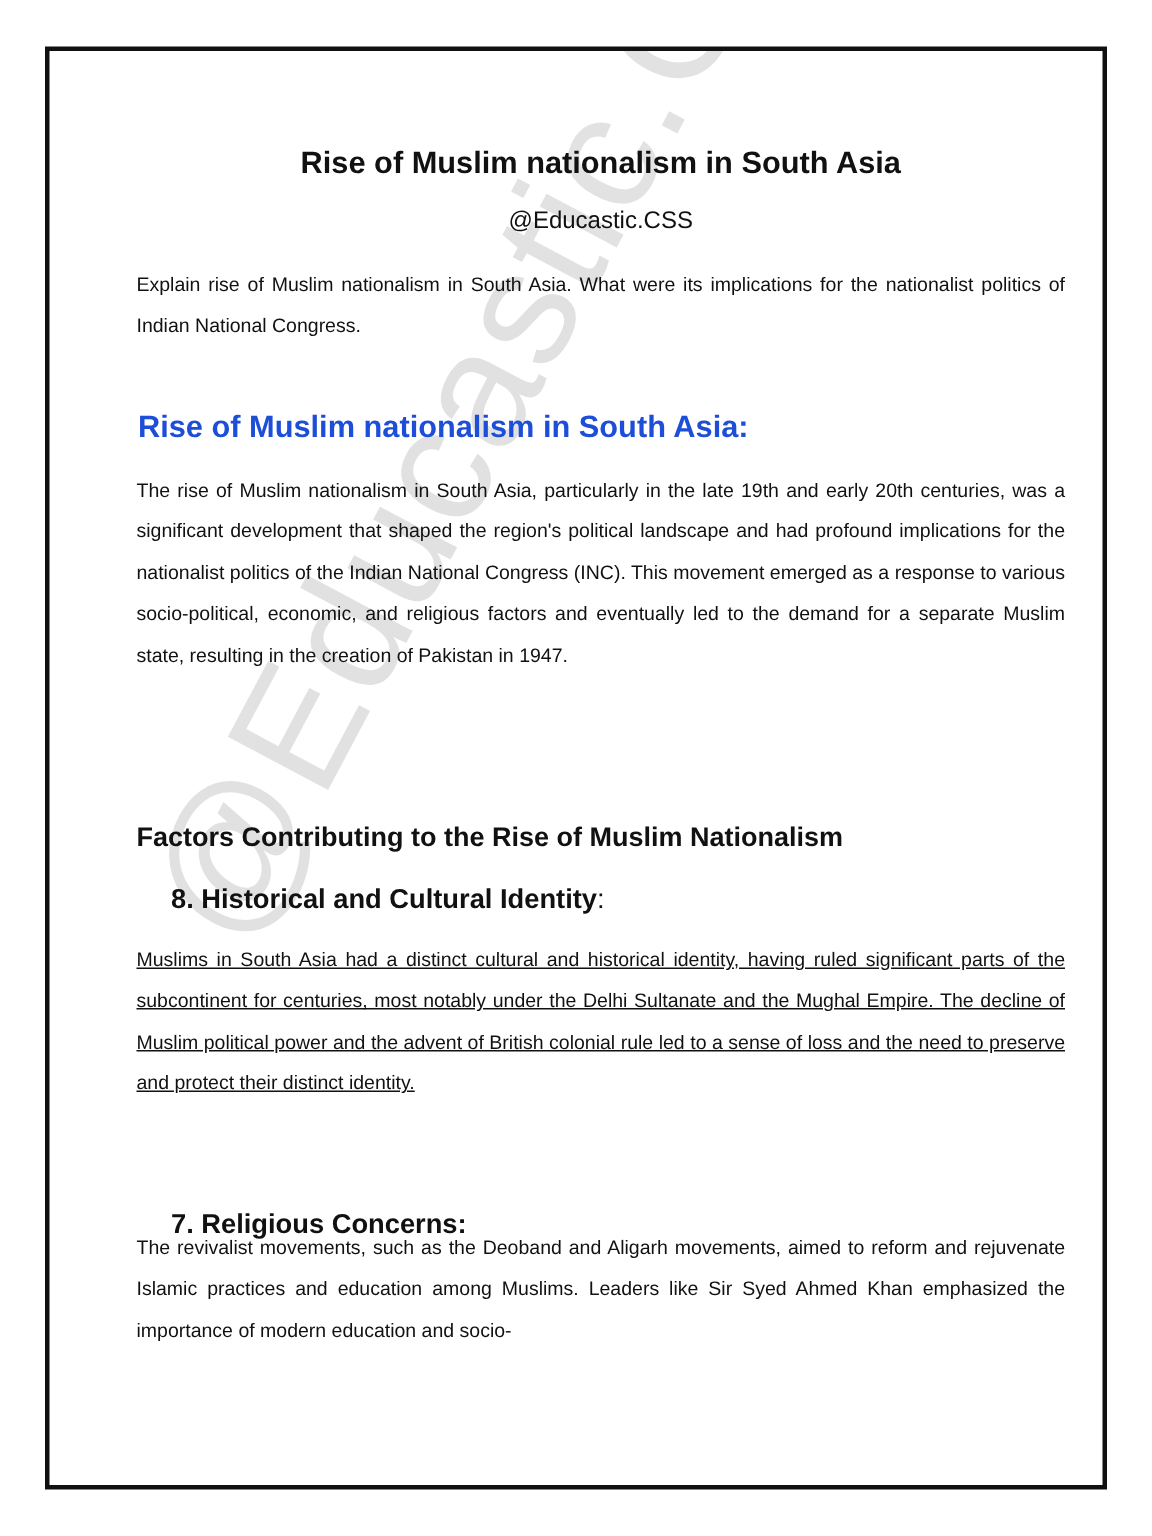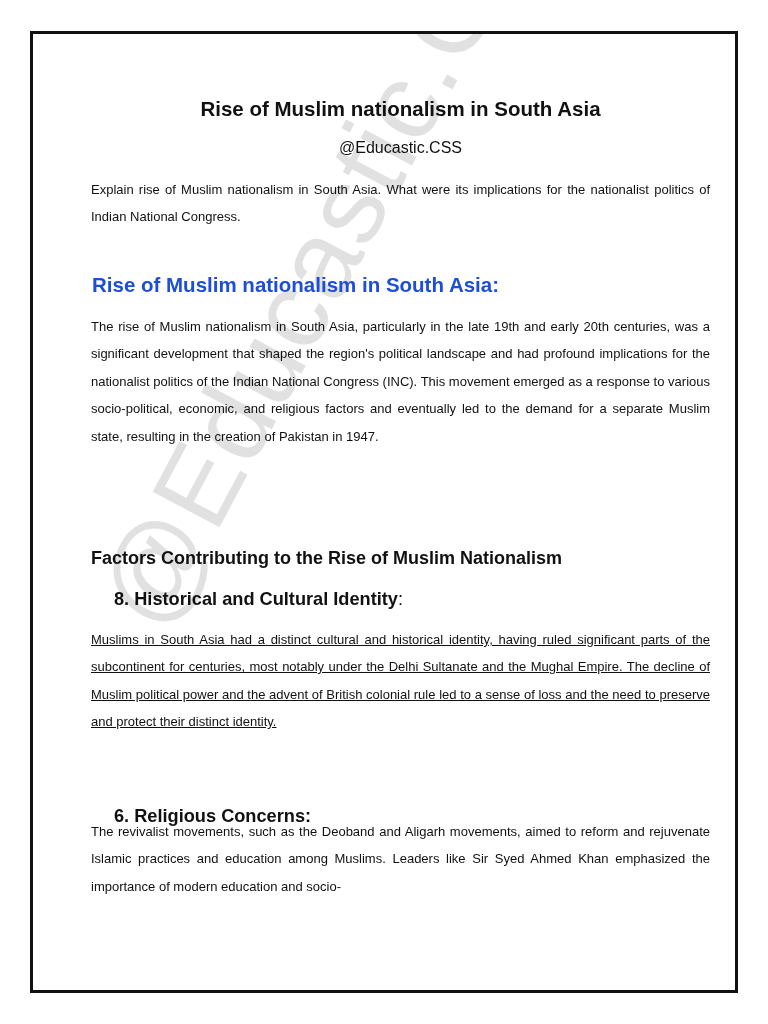--- a/index.html
+++ b/index.html
@@ -129,17 +129,17 @@
     <p class="body-text para1">The rise of Muslim nationalism in South Asia, particularly in the late 19th and early 20th centuries, was a significant development that shaped the region's political landscape and had profound implications for the nationalist politics of the Indian National Congress (INC). This movement emerged as a response to various socio-political, economic, and religious factors and eventually led to the demand for a separate Muslim state, resulting in the creation of Pakistan in 1947.</p>
 
     <h3 class="section-heading">Factors Contributing to the Rise of Muslim Nationalism</h3>
 
     <div class="list-heading lh1">
       <span class="lbl">8. Historical and Cultural Identity</span><span>:</span>
     </div>
     <p class="body-text para2">Muslims in South Asia had a distinct cultural and historical identity, having ruled significant parts of the subcontinent for centuries, most notably under the Delhi Sultanate and the Mughal Empire. The decline of Muslim political power and the advent of British colonial rule led to a sense of loss and the need to preserve and protect their distinct identity.</p>
 
     <div class="list-heading lh2">
-      <span class="lbl">6. Religious Concerns:</span><span></span>
+      <span class="lbl">7. Religious Concerns:</span><span></span>
     </div>
     <p class="body-text para3">The revivalist movements, such as the Deoband and Aligarh movements, aimed to reform and rejuvenate Islamic practices and education among Muslims. Leaders like Sir Syed Ahmed Khan emphasized the importance of modern education and socio-</p>
   </div>
 </div>
 
 </body></html>

